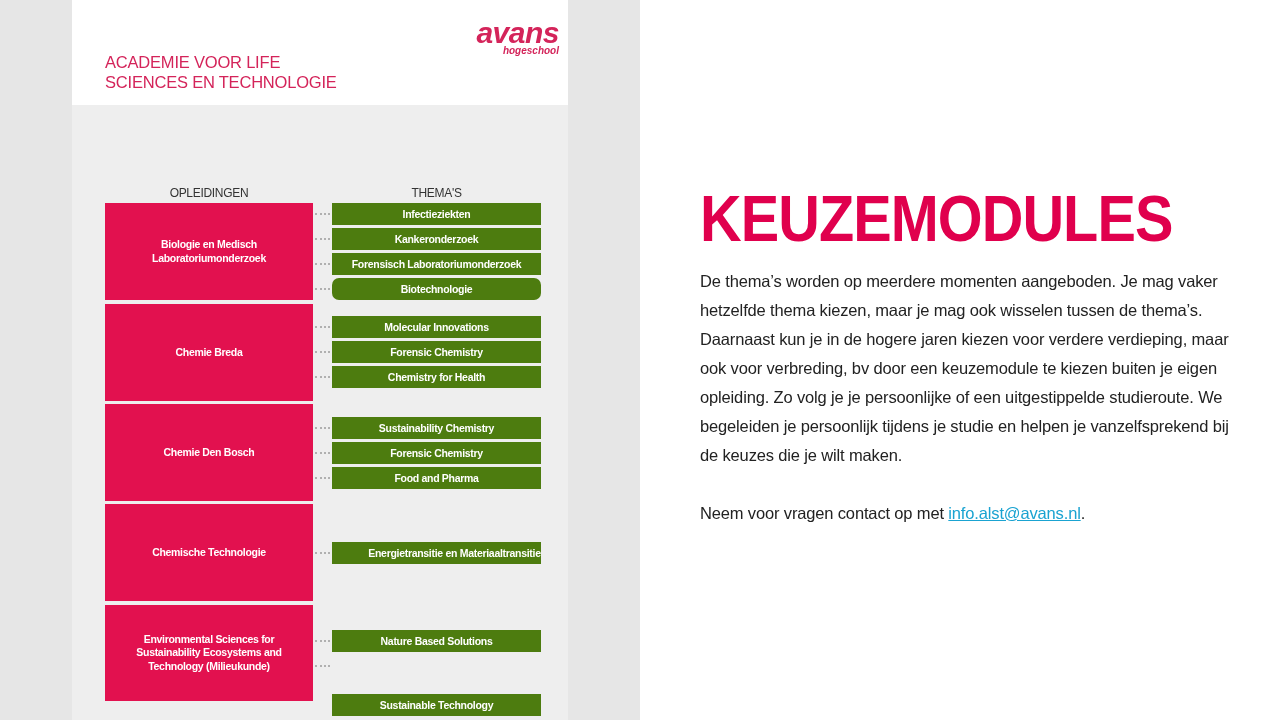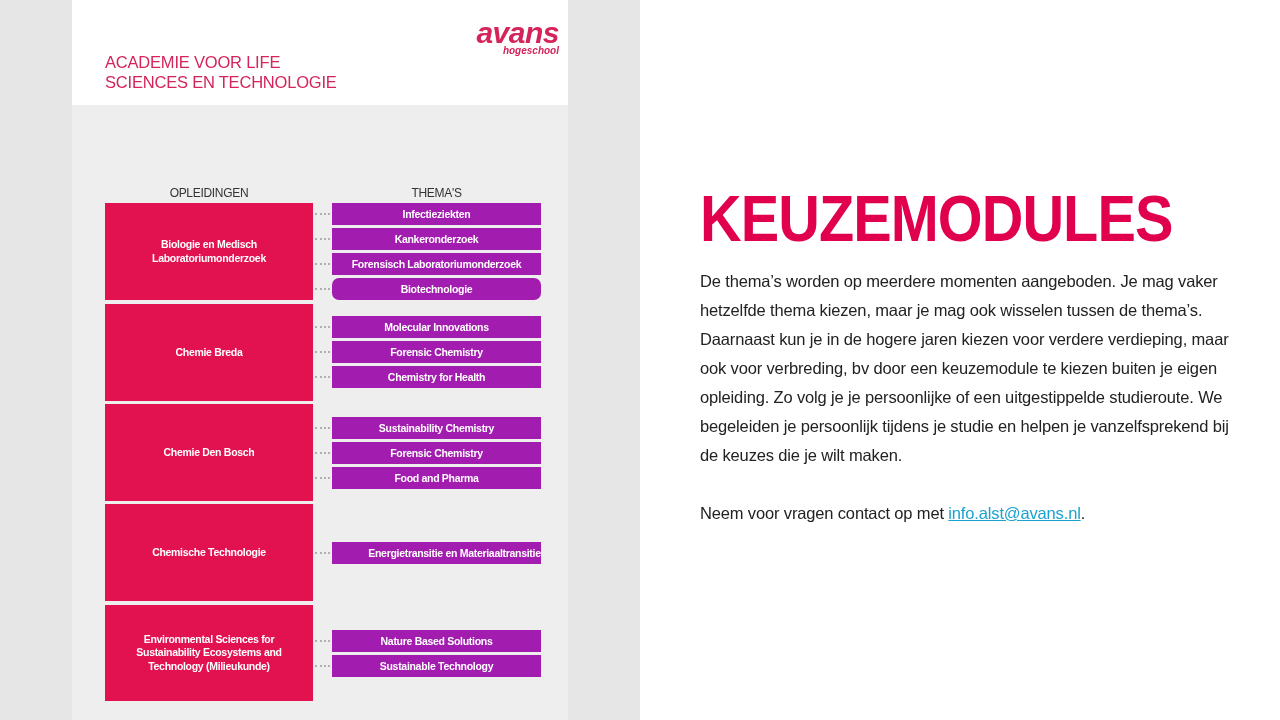--- a/index.html
+++ b/index.html
@@ -12,21 +12,21 @@
     .academy-title { position: absolute; left: 33px; top: 52px; color: #d4245a; font-weight: normal; font-size: 16.5px; line-height: 20px; letter-spacing: -0.2px; white-space: pre-line; }
     .logo { position: absolute; right: 9px; top: 18px; text-align: right; color: #d4245a; }
     .logo-word { font-size: 30px; font-weight: bold; font-style: italic; letter-spacing: -0.5px; line-height: 30px; display: block; }
     .logo-sub { font-size: 10px; font-weight: bold; font-style: italic; line-height: 10px; display: block; margin-top: -2px; }
 
     .col-head { position: absolute; top: 186px; font-size: 12px; color: #333333; letter-spacing: -0.3px; text-align: center; }
     .col-head.left { left: 33px; width: 208px; }
     .col-head.right { left: 260px; width: 209px; }
 
     .prog { position: absolute; left: 33px; width: 208px; background: #e2114f; color: #ffffff; display: flex; align-items: center; justify-content: center; text-align: center; font-size: 10.5px; font-weight: bold; line-height: 13.5px; padding: 0 6px; letter-spacing: -0.3px; }
-    .theme { position: absolute; left: 260px; width: 209px; height: 22px; background: #a21caf; color: #ffffff; font-size: 10.5px; font-weight: bold; display: flex; align-items: center; justify-content: center; letter-spacing: -0.3px; white-space: nowrap; }
+    .theme { position: absolute; left: 260px; width: 209px; height: 22px; background: #4d7c0f; color: #ffffff; font-size: 10.5px; font-weight: bold; display: flex; align-items: center; justify-content: center; letter-spacing: -0.3px; white-space: nowrap; }
     .dots { position: absolute; left: 243px; width: 15px; height: 0; border-top: 2px dotted #b0b0b0; }
 
     .title { position: absolute; left: 700px; top: 183px; font-size: 64px; font-weight: bold; color: #e0004d; letter-spacing: -1px; line-height: 72px; transform: scaleX(0.9); transform-origin: left; }
     .body-text { position: absolute; left: 700px; top: 267px; width: 540px; font-size: 16.5px; line-height: 29px; color: #222222; letter-spacing: -0.15px; }
     .body-text p + p { margin-top: 29px; }
     .email-link { color: #1aa3d1; text-decoration: underline; }
   </style>
 </head>
 <body>
 
@@ -71,21 +71,21 @@
     <div class="theme" style="top:467px;">Food and Pharma</div>
 
     <div class="prog" style="top:504px;height:97px;">Chemische Technologie</div>
     <div class="dots" style="top:552px;"></div>
     <div class="theme" style="top:542px;padding-left:36px;">Energietransitie en Materiaaltransitie</div>
 
     <div class="prog" style="top:605px;height:96px;">Environmental Sciences for Sustainability Ecosystems and Technology (Milieukunde)</div>
     <div class="dots" style="top:640px;"></div>
     <div class="theme" style="top:630px;">Nature Based Solutions</div>
     <div class="dots" style="top:665px;"></div>
-    <div class="theme" style="top:655px;">Sustainable Technology</div>
+    <div class="theme" style="top:694px;">Sustainable Technology</div>
   </div>
 </div>
 
 <h1 class="title">KEUZEMODULES</h1>
 <div class="body-text">
   <p>De thema’s worden op meerdere momenten aangeboden. Je mag vaker hetzelfde thema kiezen, maar je mag ook wisselen tussen de thema’s. Daarnaast kun je in de hogere jaren kiezen voor verdere verdieping, maar ook voor verbreding, bv door een keuzemodule te kiezen buiten je eigen opleiding. Zo volg je je persoonlijke of een uitgestippelde studieroute. We begeleiden je persoonlijk tijdens je studie en helpen je vanzelfsprekend bij de keuzes die je wilt maken.</p>
   <p><span>Neem voor vragen contact op met </span><a class="email-link">info.alst@avans.nl</a><span>.</span></p>
 </div>
 
 </body></html>

